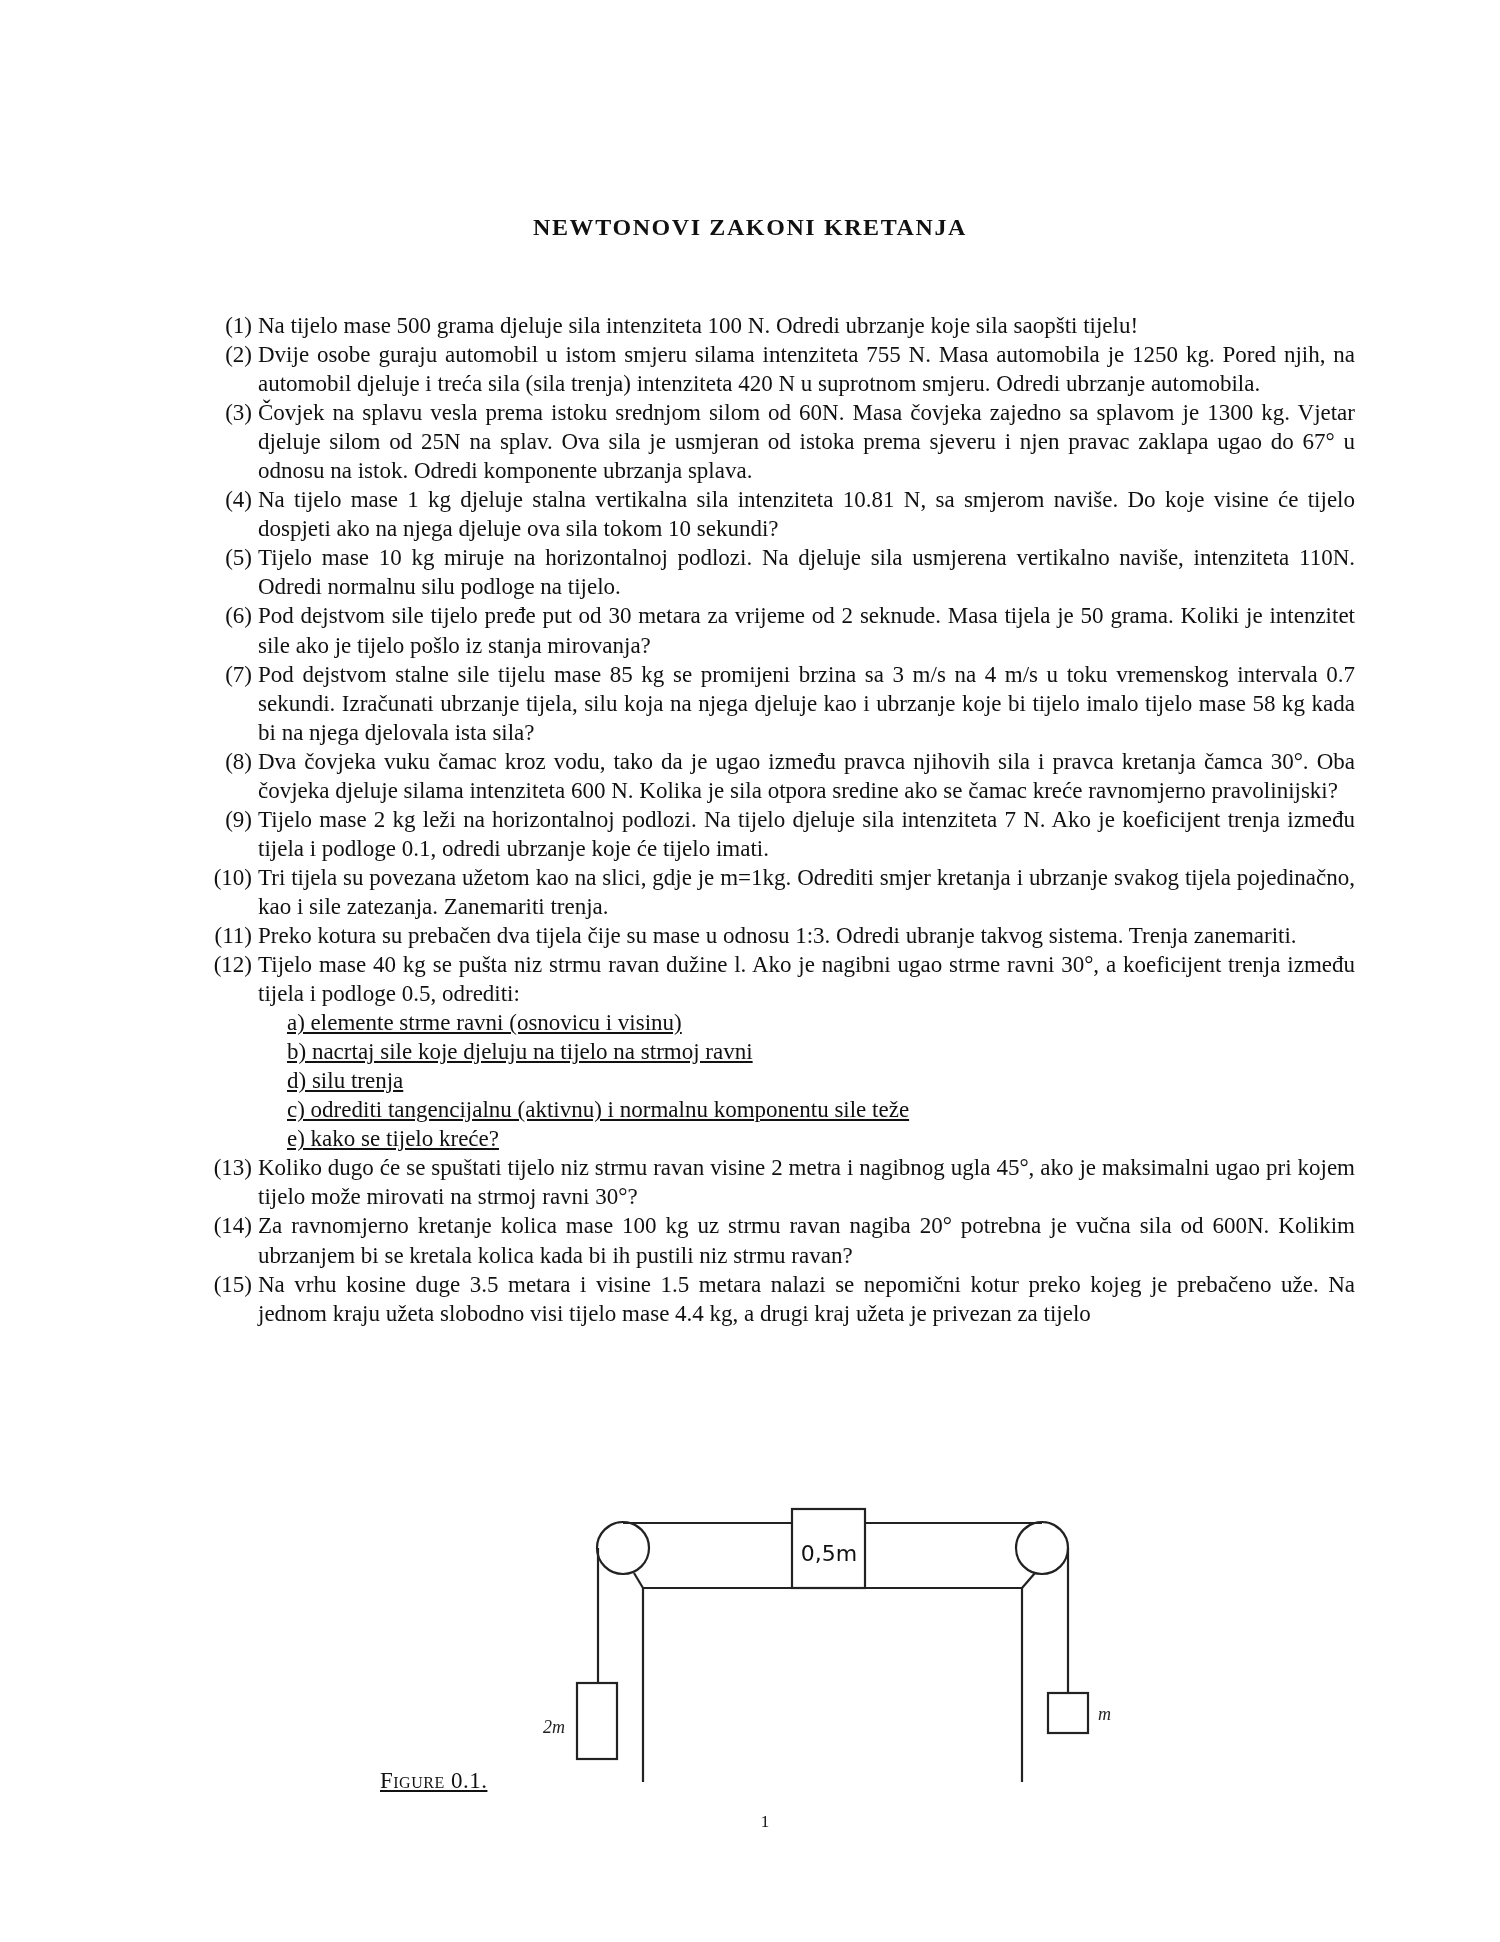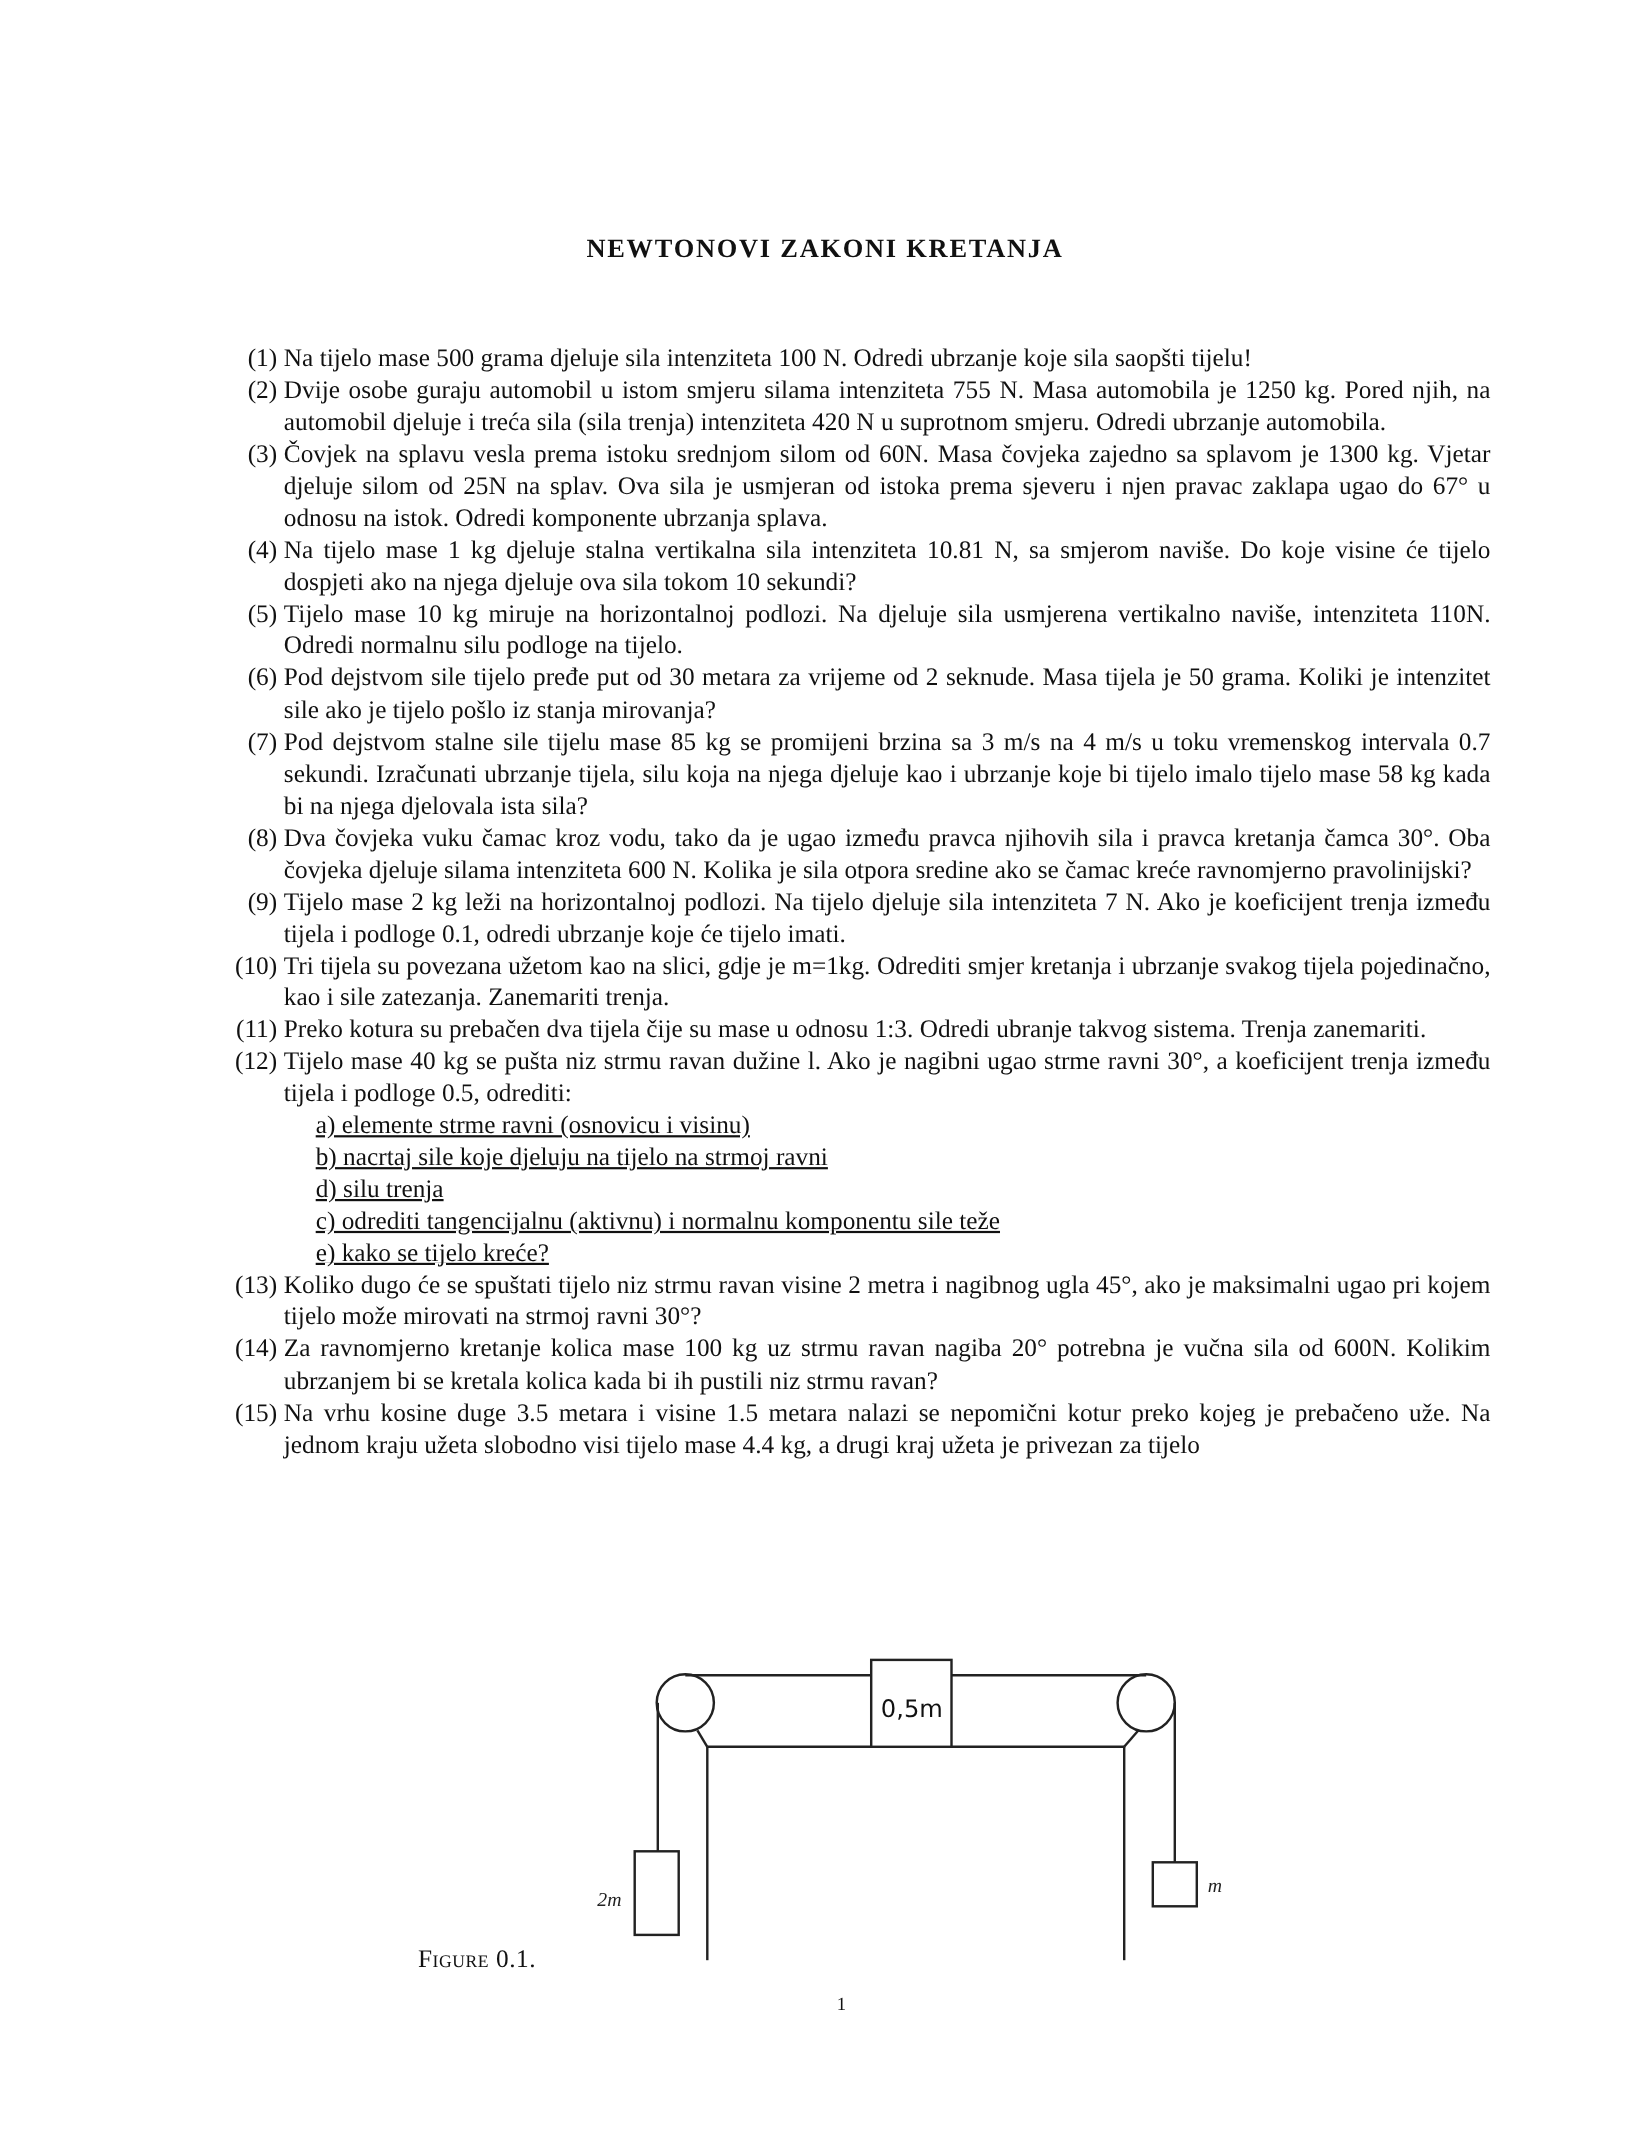--- a/index.html
+++ b/index.html
@@ -6,21 +6,21 @@
   body { width: 1500px; height: 1942px; position: relative; overflow: hidden; color: #111; font-family: "Liberation Serif", "DejaVu Serif", serif; }
   .page { position: absolute; left: 0; top: 0; width: 1500px; height: 1744px; background: #fff; }
   .title { position: absolute; left: 0; width: 1500px; top: 214px; text-align: center; font-size: 24px; font-weight: bold; letter-spacing: 1.6px; }
   .problems { position: absolute; left: 200px; top: 311px; width: 1155px; font-size: 23px; line-height: 29.05px; margin: 0; padding: 0; list-style: none; }
   .problem { position: relative; padding-left: 58px; text-align: justify; }
   .problem .num { position: absolute; left: 0; width: 52px; text-align: right; }
   .problem .text { display: block; }
   .subs { list-style: none; margin: 0; padding: 0 0 0 29px; }
   .sub { text-align: left; text-decoration: underline; }
   .figure { position: absolute; left: 0; top: 0; width: 1500px; height: 1942px; pointer-events: none; }
-  .caption { position: absolute; left: 380px; top: 1768px; font-size: 23px; font-variant: small-caps; letter-spacing: 0.5px; }
+  .caption { position: absolute; left: 380px; top: 1768px; font-size: 23px; font-variant: small-caps; letter-spacing: 0.5px; text-decoration: underline; }
   .page-number { position: absolute; left: 0; width: 1530px; top: 1812px; text-align: center; font-size: 17px; }
   .fig-label-sans { font-family: "DejaVu Sans", sans-serif; }
 </style>
 </head>
 <body>
 
 <div class="page">
 
   <div class="title">NEWTONOVI ZAKONI KRETANJA</div>
 

